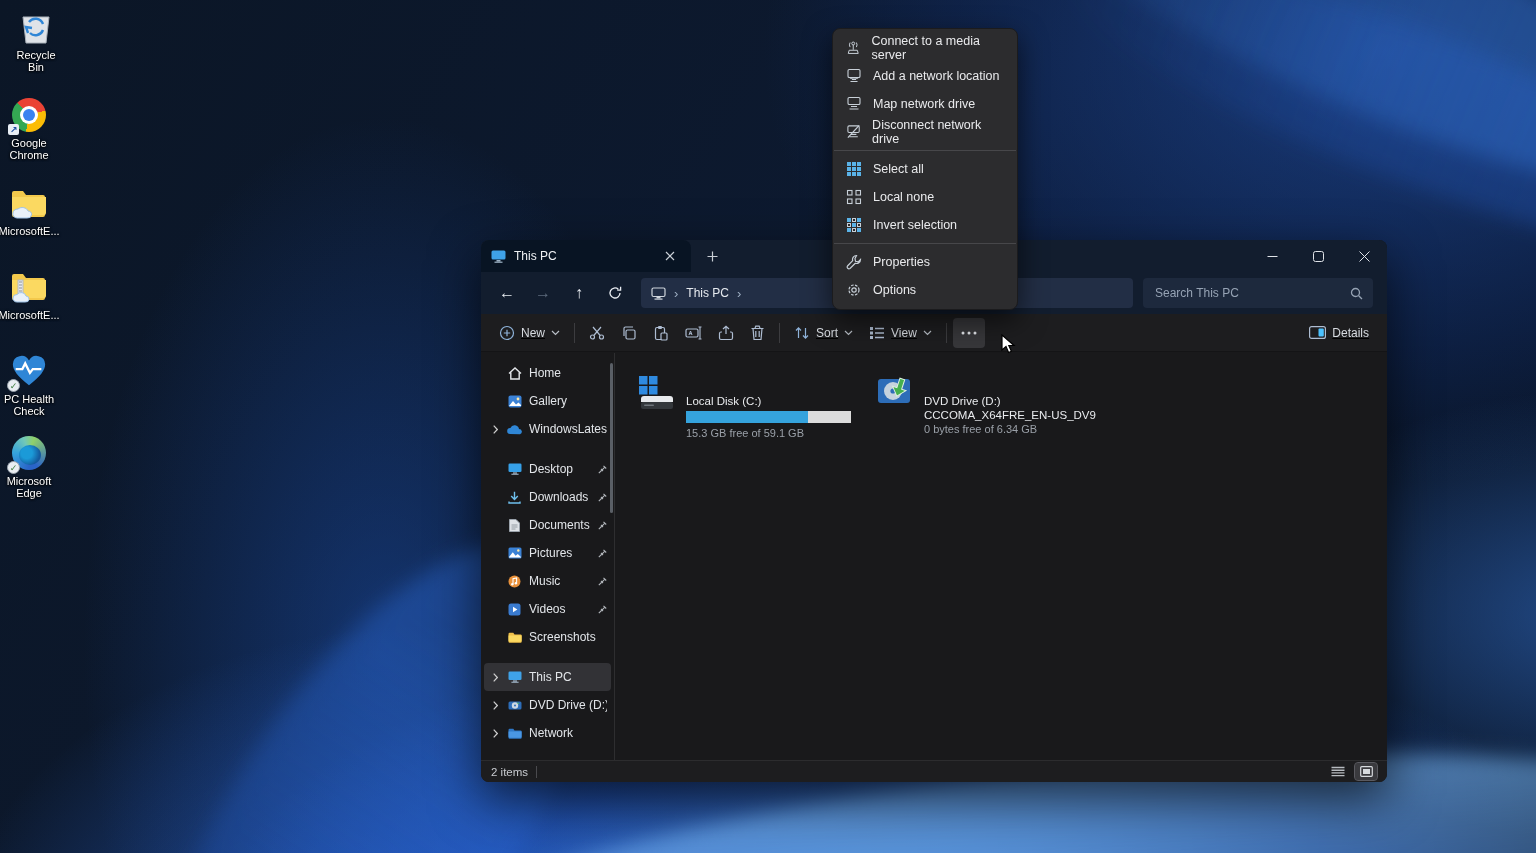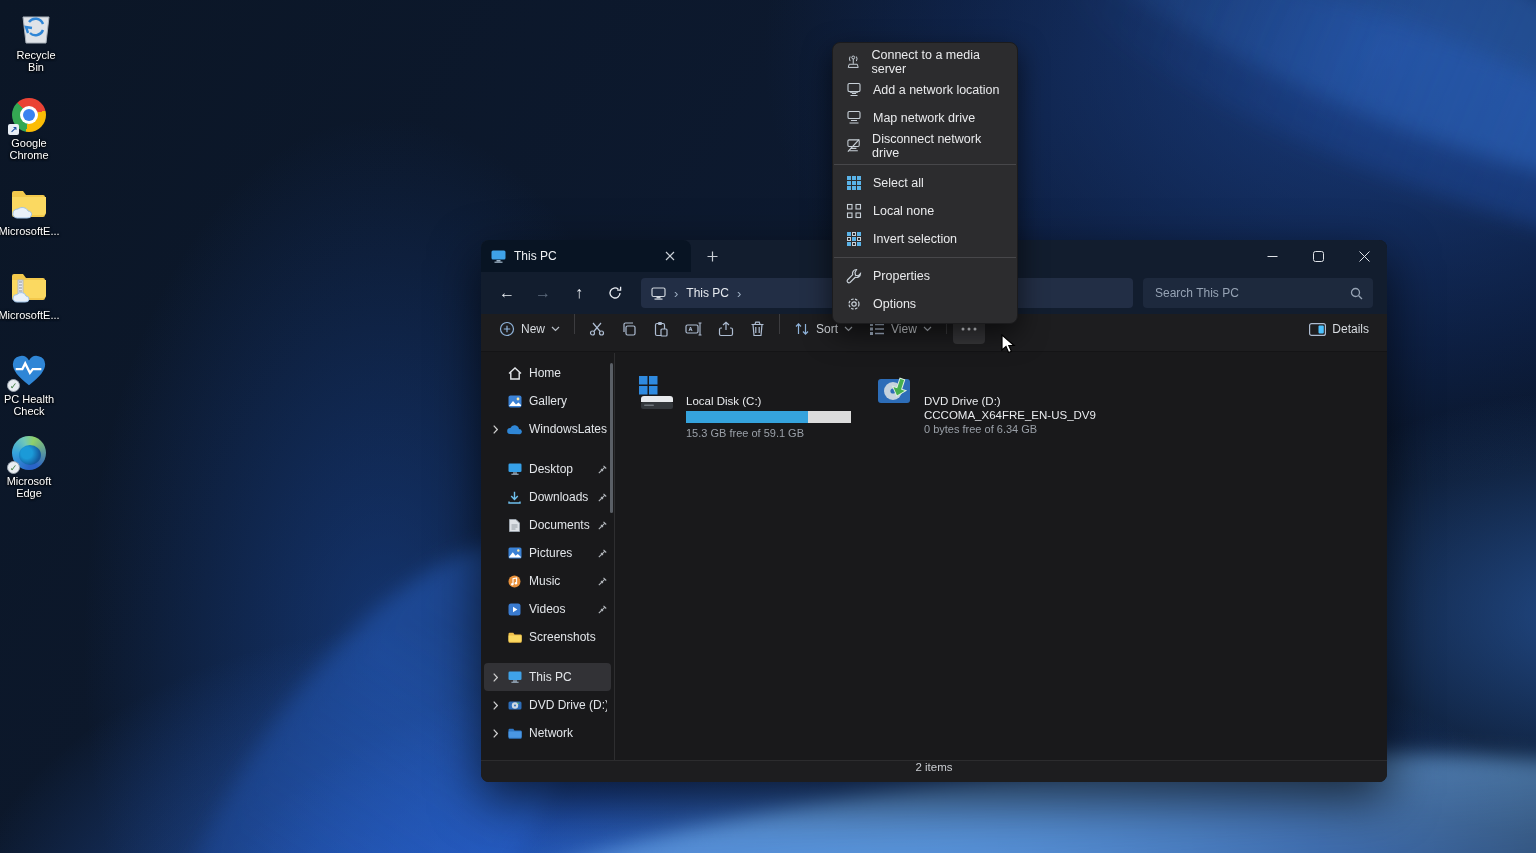--- a/index.html
+++ b/index.html
@@ -40,21 +40,21 @@
   .wincontrols{margin-left:auto;display:flex;}
   .wc{width:46px;height:32px;display:flex;align-items:center;justify-content:center;color:#dfe3e8;}
   .navbar{height:42px;background:#121d2e;display:flex;align-items:center;padding:0 10px;gap:4px;}
   .navbtn{width:32px;height:30px;display:flex;align-items:center;justify-content:center;color:#e8ecf1;font-size:16px;border-radius:4px;}
   .navbtn.dis{color:#5d6b7d;}
   .crumbbar{flex:1;height:30px;margin:0 6px;background:#222e45;border-radius:4px;display:flex;align-items:center;padding:0 10px;gap:8px;color:#e6eaef;font-size:12px;}
   .crumb-sep{color:#9fb0c4;font-size:13px;}
   .searchbox{width:230px;height:30px;background:#1d293d;border-radius:4px;display:flex;align-items:center;padding:0 10px;margin-right:4px;}
   .searchbox input{flex:1;background:transparent;border:0;outline:0;color:#b9c4d2;font-size:12px;}
   .searchbox input::placeholder{color:#96a3b4;}
-  .toolbar{height:38px;background:#1d1d1f;border-bottom:1px solid #141416;display:flex;padding:0 10px;gap:0;}
+  .toolbar{height:38px;background:#1d1d1f;border-bottom:1px solid #141416;display:flex;align-items:center;padding:0 10px;gap:0;text-decoration:underline;}
   .tbtn{height:30px;display:flex;align-items:center;justify-content:center;gap:6px;padding:0 8px;border-radius:4px;color:#d7dbe0;font-size:12px;}
   .tbtn.hl{background:#37373a;}
   .tsep{width:1px;height:20px;background:#3c3c3f;margin:0 6px;}
   .spacer{flex:1;}
   .body{position:absolute;top:113px;bottom:22px;left:0;right:0;display:flex;}
   .sidebar{width:134px;border-right:1px solid #2e2e30;position:relative;padding-top:6px;overflow:hidden;}
   .sitem{height:28px;display:flex;align-items:center;gap:6px;padding:0 4px 0 6px;margin:0 3px;border-radius:4px;color:#e2e5e9;font-size:12px;}
   .sitem.sel{background:#323236;}
   .sitem .chev{width:10px;display:flex;justify-content:center;}
   .sitem .sic{width:17px;display:flex;justify-content:center;}
@@ -63,28 +63,28 @@
   .sthumb{position:absolute;right:1px;top:10px;width:3px;height:150px;background:#5a5f66;border-radius:2px;}
   .main{flex:1;padding:10px 14px;position:relative;}
   .gheader{display:flex;align-items:center;gap:7px;color:#eceef1;font-size:12.5px;}
   .drives{display:flex;gap:26px;margin:12px 0 0 8px;}
   .drive{display:flex;gap:9px;}
   .dinfo{display:flex;flex-direction:column;gap:2px;margin-top:20px;}
   .dname{color:#e9ebee;font-size:11.5px;}
   .dbar{width:165px;height:12px;background:#dcdcdc;position:relative;margin:2px 0;}
   .dfill{height:100%;background:#35a3dd;}
   .dfree{color:#9aa0a8;font-size:11px;}
-  .statusbar{position:absolute;left:0;right:0;bottom:0;height:22px;background:#1d1d1f;border-top:1px solid #2c2c2e;display:flex;align-items:center;padding:0 10px;color:#c9ccd1;font-size:11.5px;gap:8px;flex-direction:column;}
+  .statusbar{position:absolute;left:0;right:0;bottom:0;height:22px;background:#1d1d1f;border-top:1px solid #2c2c2e;display:flex;align-items:center;padding:0 10px;color:#c9ccd1;font-size:11.5px;gap:8px;}
   .vsep{width:1px;height:12px;background:#4a4a4e;}
   .viewtgl{margin-left:auto;display:flex;gap:6px;}
   .vbtn{width:22px;height:17px;display:flex;align-items:center;justify-content:center;border-radius:3px;}
   .vbtn.on{background:#3a3a3e;outline:1px solid #5a5a60;}
 
   
-  .cmenu{position:absolute;left:832px;top:42px;width:186px;background:#2c2c2e;border:1px solid #1b1b1d;border-radius:8px;box-shadow:0 10px 28px rgba(0,0,0,.6);padding:5px 0;z-index:50;}
+  .cmenu{position:absolute;left:832px;top:28px;width:186px;background:#2c2c2e;border:1px solid #1b1b1d;border-radius:8px;box-shadow:0 10px 28px rgba(0,0,0,.6);padding:5px 0;z-index:50;}
   .mitem{height:28px;display:flex;align-items:center;gap:11px;padding:0 13px;color:#e9eaec;font-size:12.5px;}
   .msep{height:1px;background:#47474a;margin:4px 1px;}
   .cursor{position:absolute;left:998px;top:334px;z-index:60;pointer-events:none;}
   svg{display:block;}
 </style>
 </head>
 <body>
 
 <div class="desktop">
   <div class="petal p1"></div>

